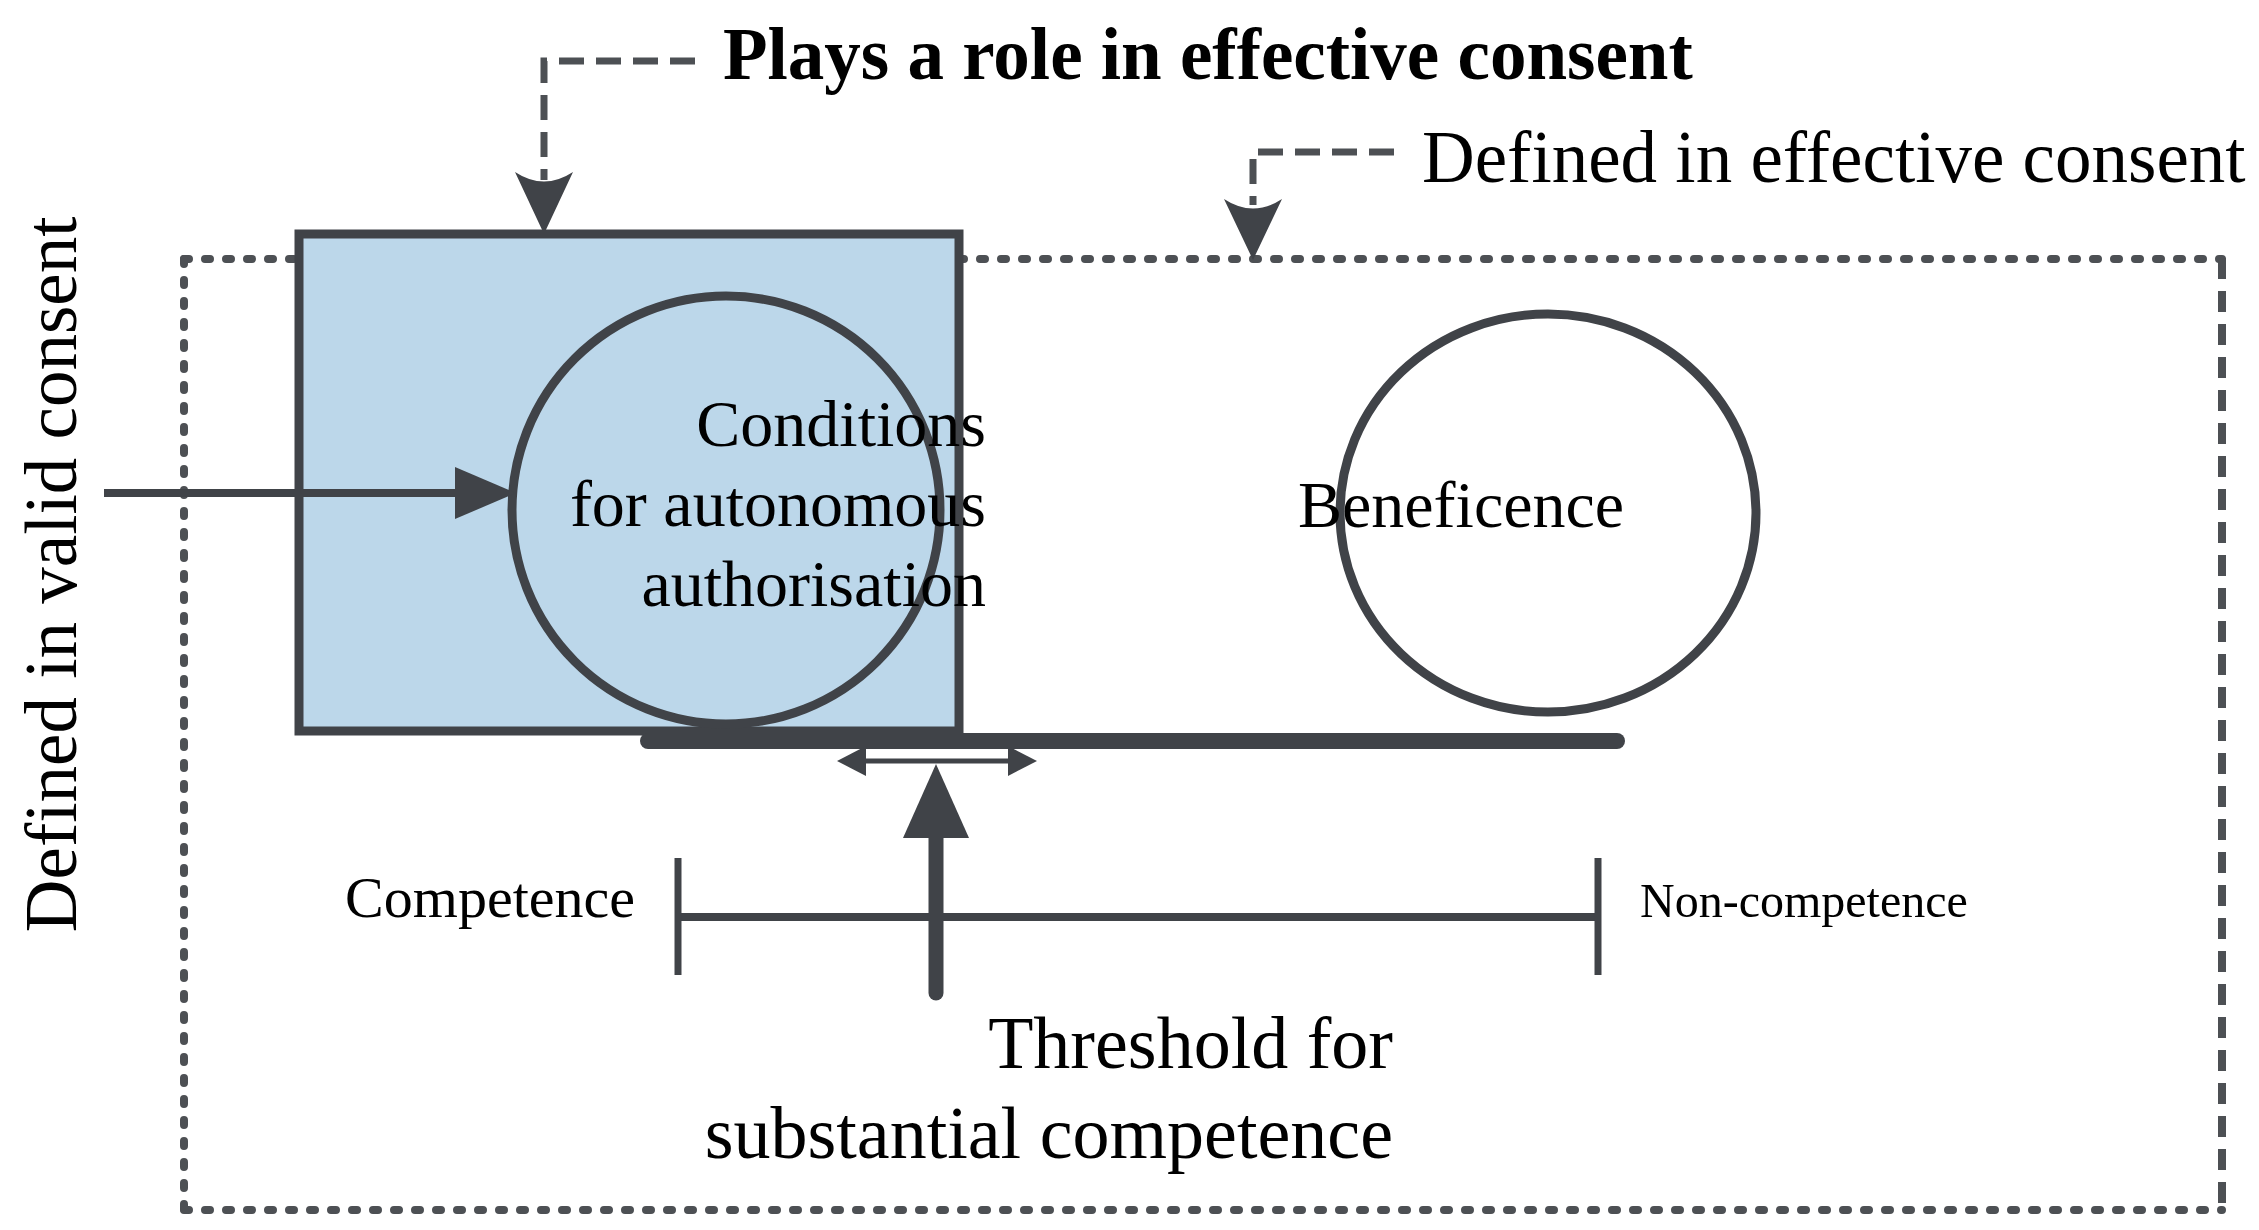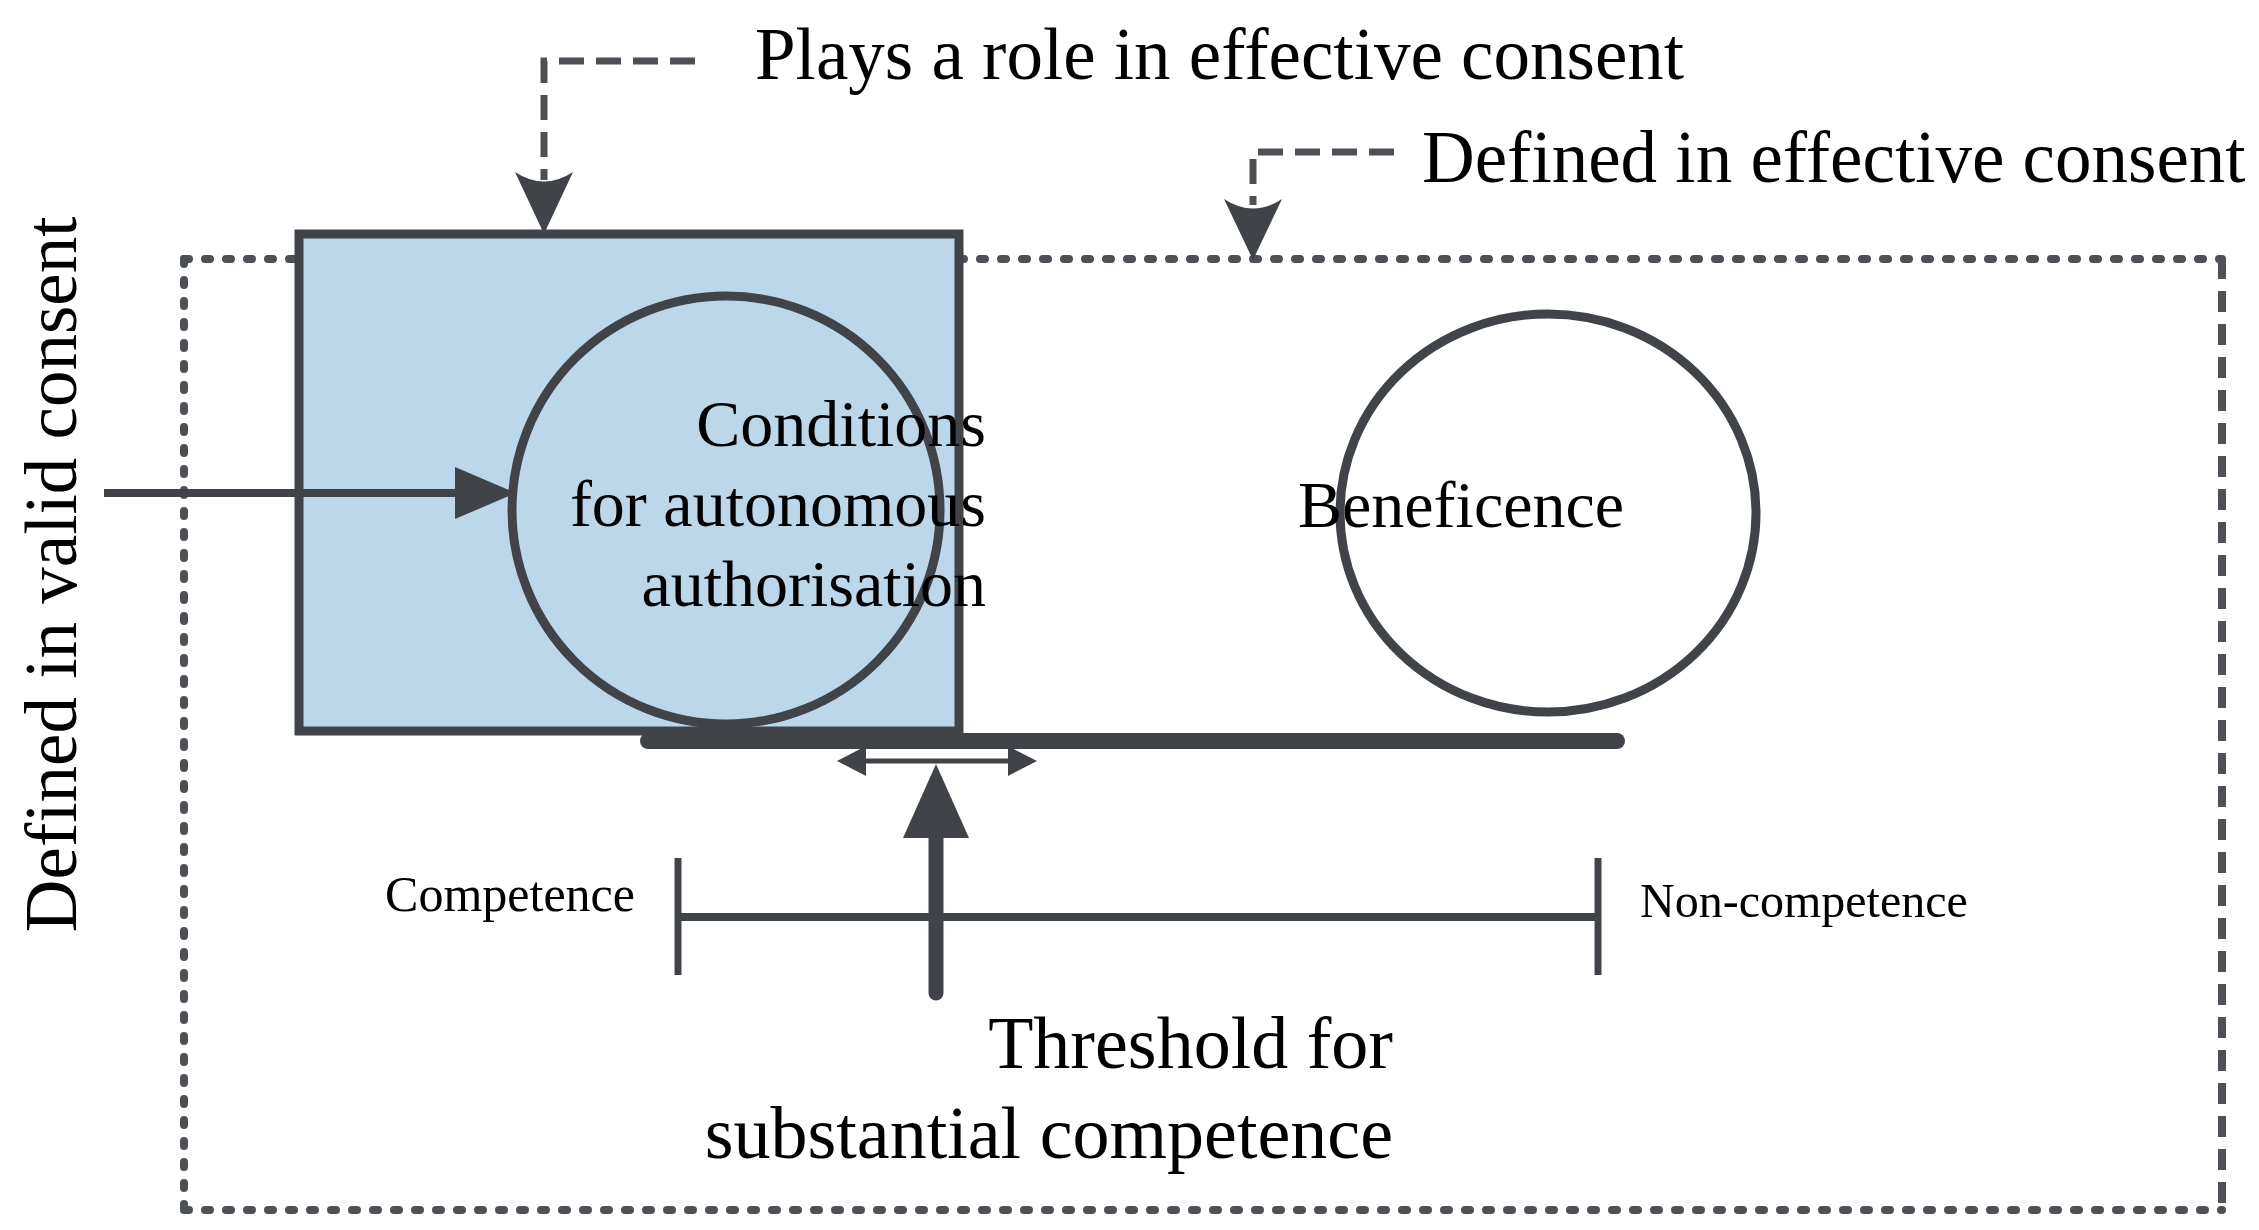--- a/index.html
+++ b/index.html
@@ -77,31 +77,31 @@
       <path d="M695,61 H544 V180" class="dot-stroke" stroke-width="7" stroke-dasharray="25 12"></path>
       <path d="M515,172 Q544,191 573,172 L544,234 Z" class="solid-fill"></path>
     </g>
 
     <g>
       <path d="M1394,152 H1253 V205" class="dot-stroke" stroke-width="7" stroke-dasharray="25 12"></path>
       <path d="M1224,199 Q1253,218 1282,199 L1253,260 Z" class="solid-fill"></path>
     </g>
   </svg>
 
-  <div class="lbl lbl-big" style="left:755px;top:17px;">Plays a role in effective consent</div>
+  <div class="lbl lbl-big" style="left:723px;top:17px;font-weight:bold;">Plays a role in effective consent</div>
 
   <div class="lbl lbl-big" style="left:1422px;top:120px;">Defined in effective consent</div>
 
   <div class="lbl lbl-big" style="left:-428px;top:536px;width:960px;text-align:center;transform:rotate(-90deg);">Defined in valid consent</div>
 
   <div class="lbl lbl-med pre" style="left:466px;top:384px;width:520px;line-height:80px;">Conditions
 for autonomous
 authorisation</div>
 
   <div class="lbl lbl-med" style="left:1298px;top:470px;width:500px;text-align:left;">Beneficence</div>
 
-  <div class="lbl" style="left:155px;top:868px;width:480px;text-align:right;font-size:50px;">Competence</div>
+  <div class="lbl" style="left:155px;top:868px;width:480px;text-align:right;font-size:58px;">Competence</div>
 
   <div class="lbl" style="left:1640px;top:876px;font-size:48px;">Non-competence</div>
 
   <div class="lbl pre" style="left:493px;top:998px;width:900px;font-size:74px;line-height:90px;">Threshold for
 substantial competence</div>
 </div>
 
 </body></html>

